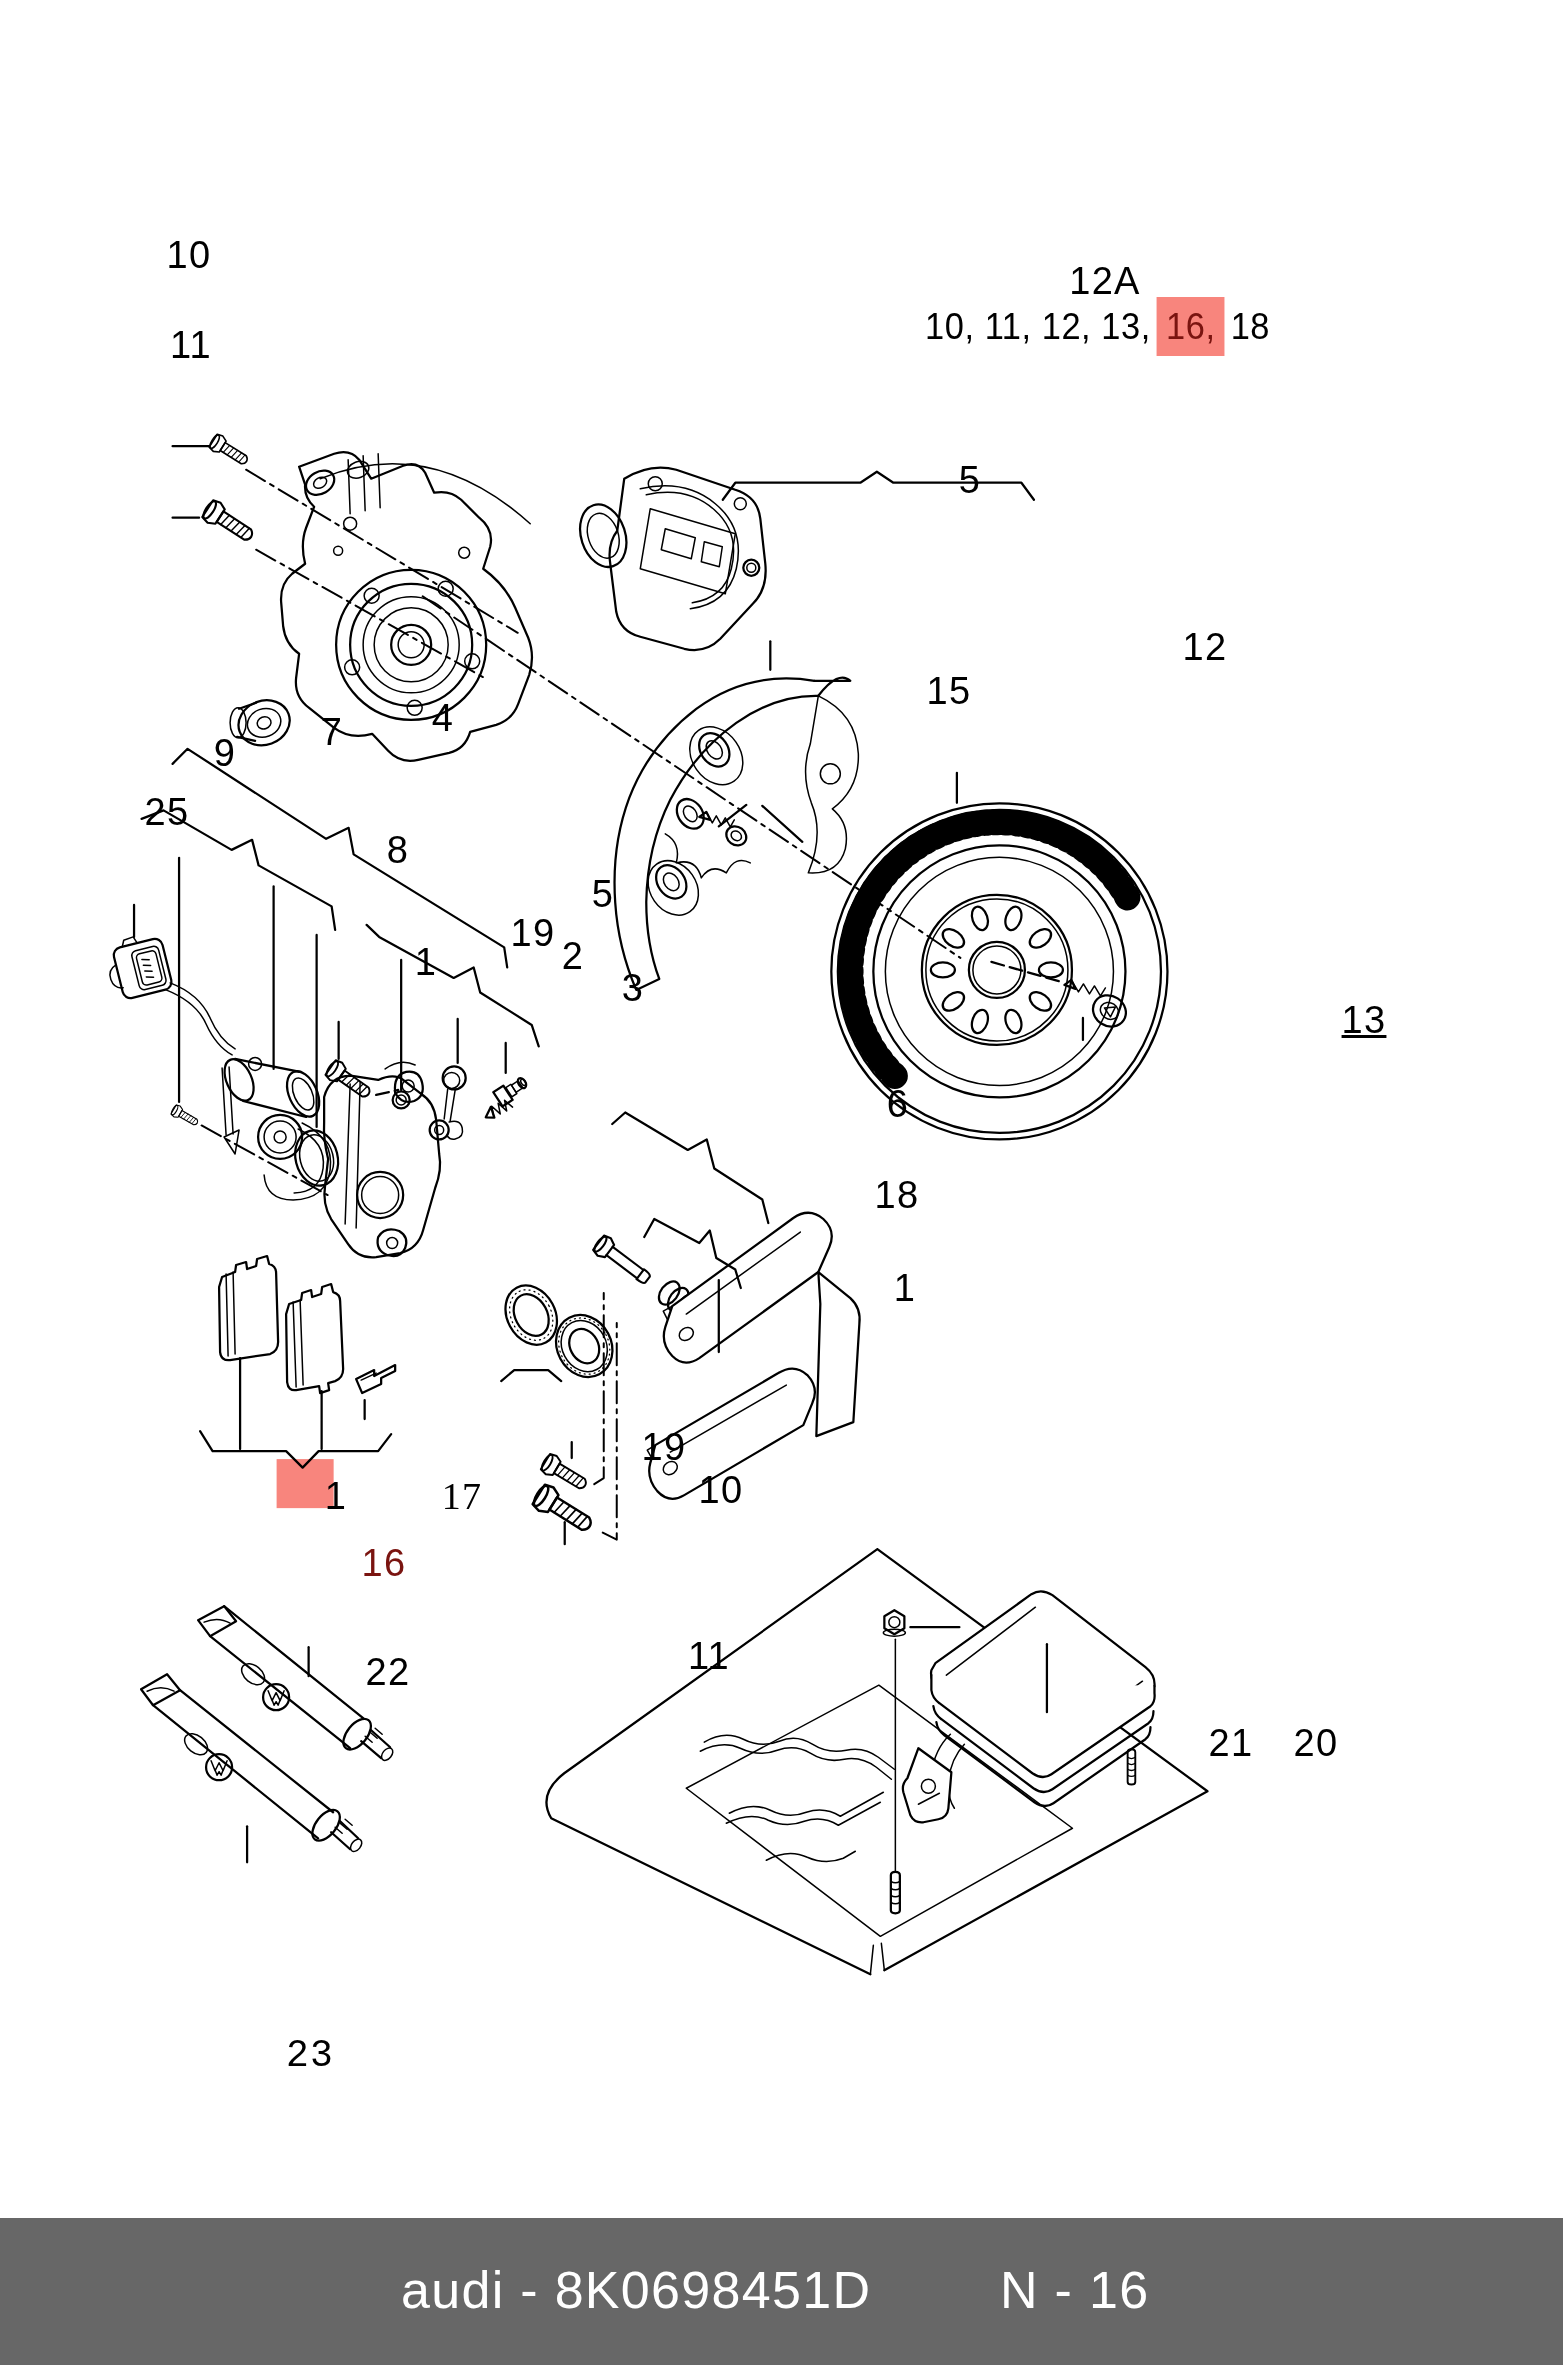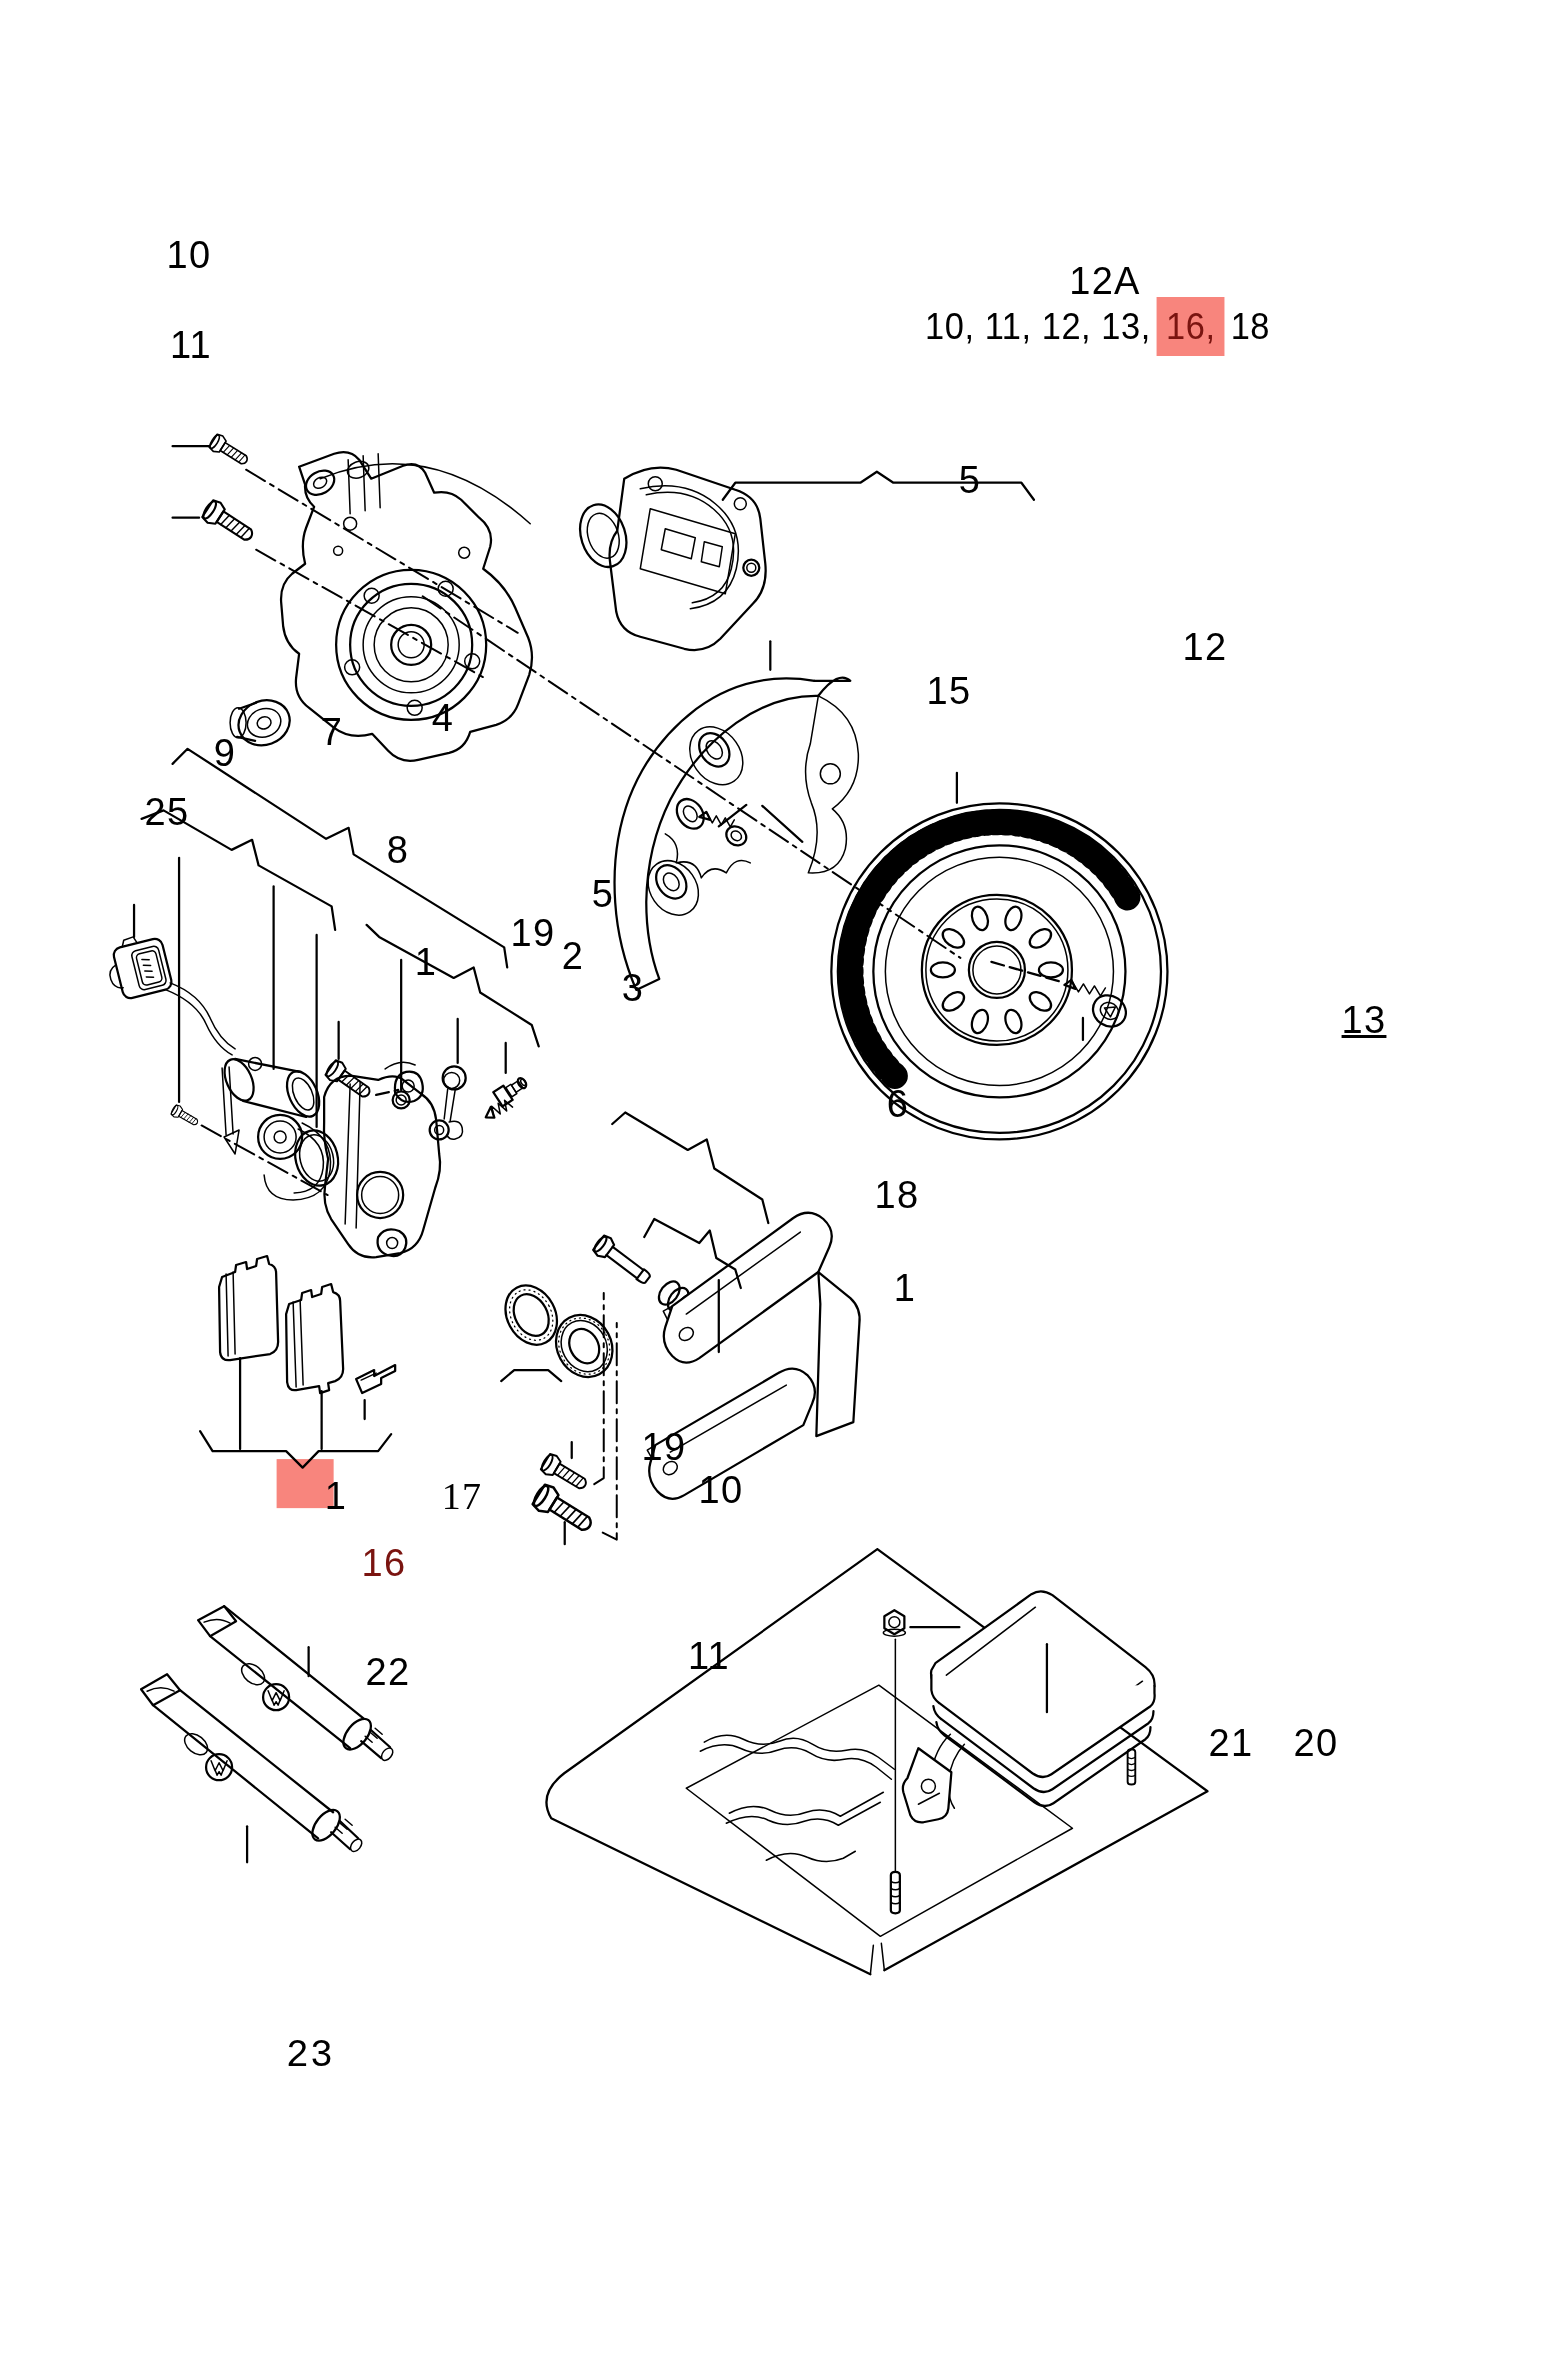--- a/index.html
+++ b/index.html
@@ -426,15 +426,23 @@
       <div class="co" style="left: 709px; top: 1656px;">11</div>
       <div class="co" style="left: 336px; top: 1496px;">1</div>
       <div class="co" style="left: 462px; top: 1496px; font-family: Liberation Serif, serif;">17</div>
       <div class="co hi" style="left: 384px; top: 1563px; text-align: right;">16</div>
       <div class="co" style="left: 388px; top: 1672px;">22</div>
       <div class="co" style="left: 310px; top: 2056px; font-family: Liberation Mono, monospace;">23</div>
       <div class="co" style="left: 1231px; top: 1743px;">21</div>
       <div class="co" style="left: 1316px; top: 1743px;">20</div>
     </div>
 
+  <div class="footer">
+    <span class="ftxt" id="f-left">
+      <span>audi</span>
+      <span>-</span>
+      <span>8K0698451D</span>
+    </span>
+    <span class="ftxt" id="f-right">N - 16</span>
+  </div>
 
 </div>
 
 
 </body></html>

